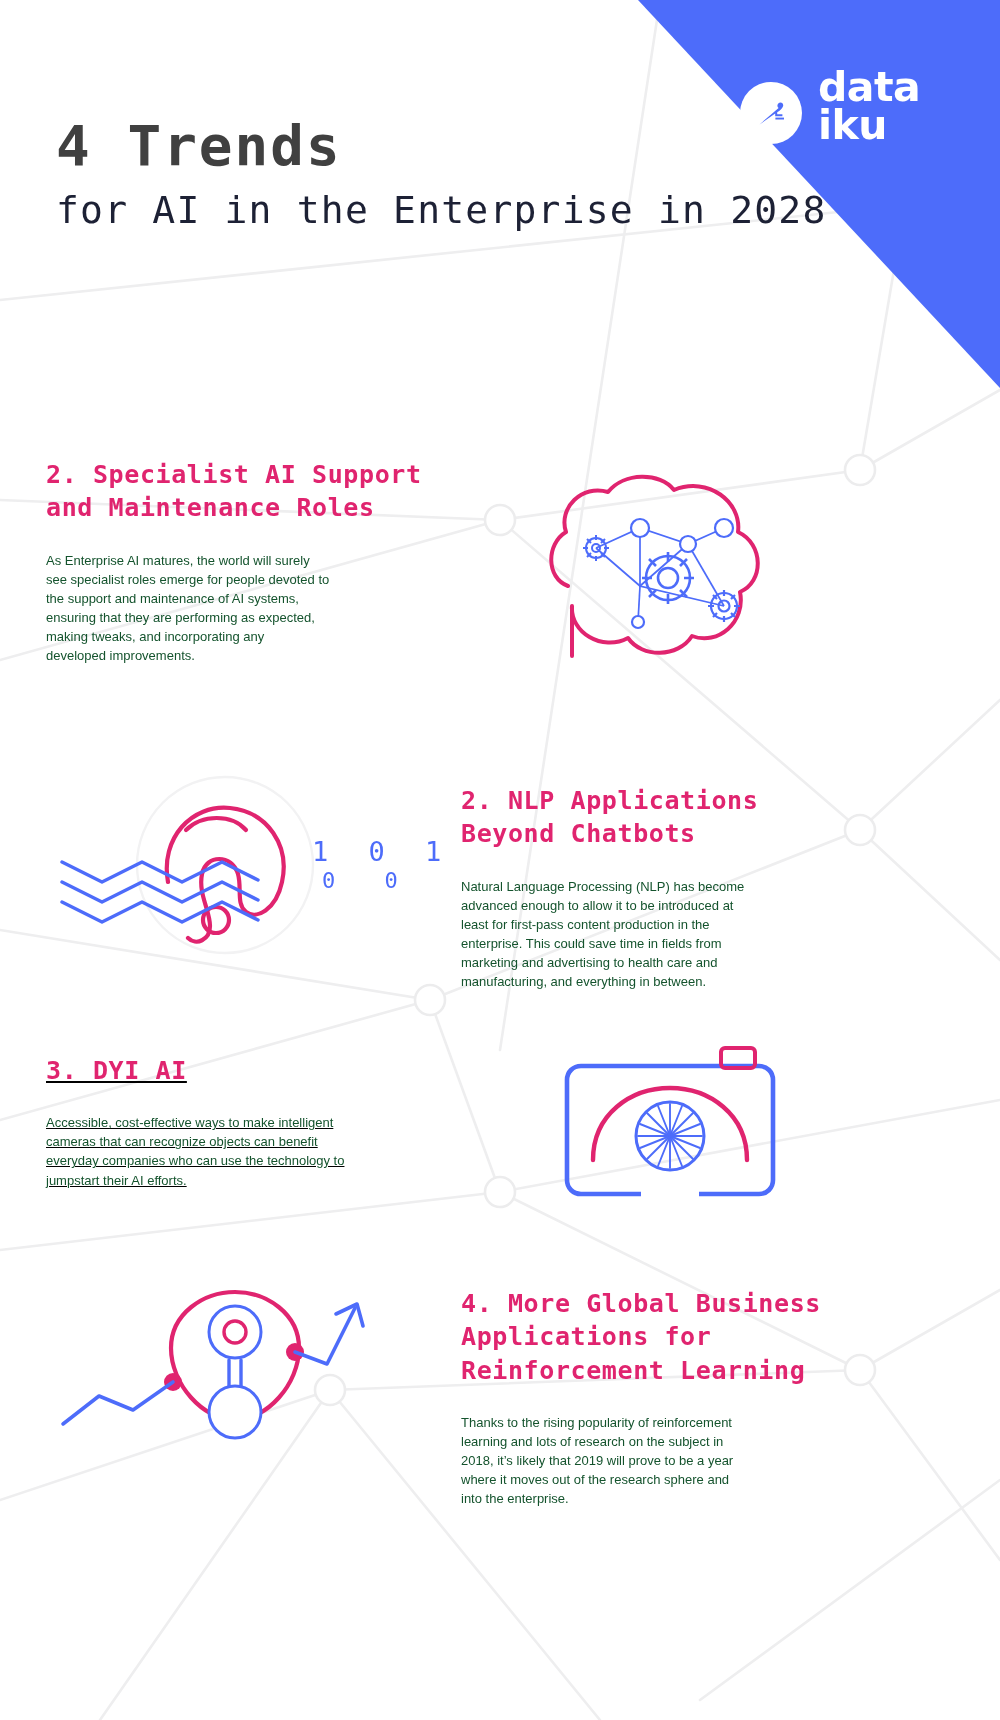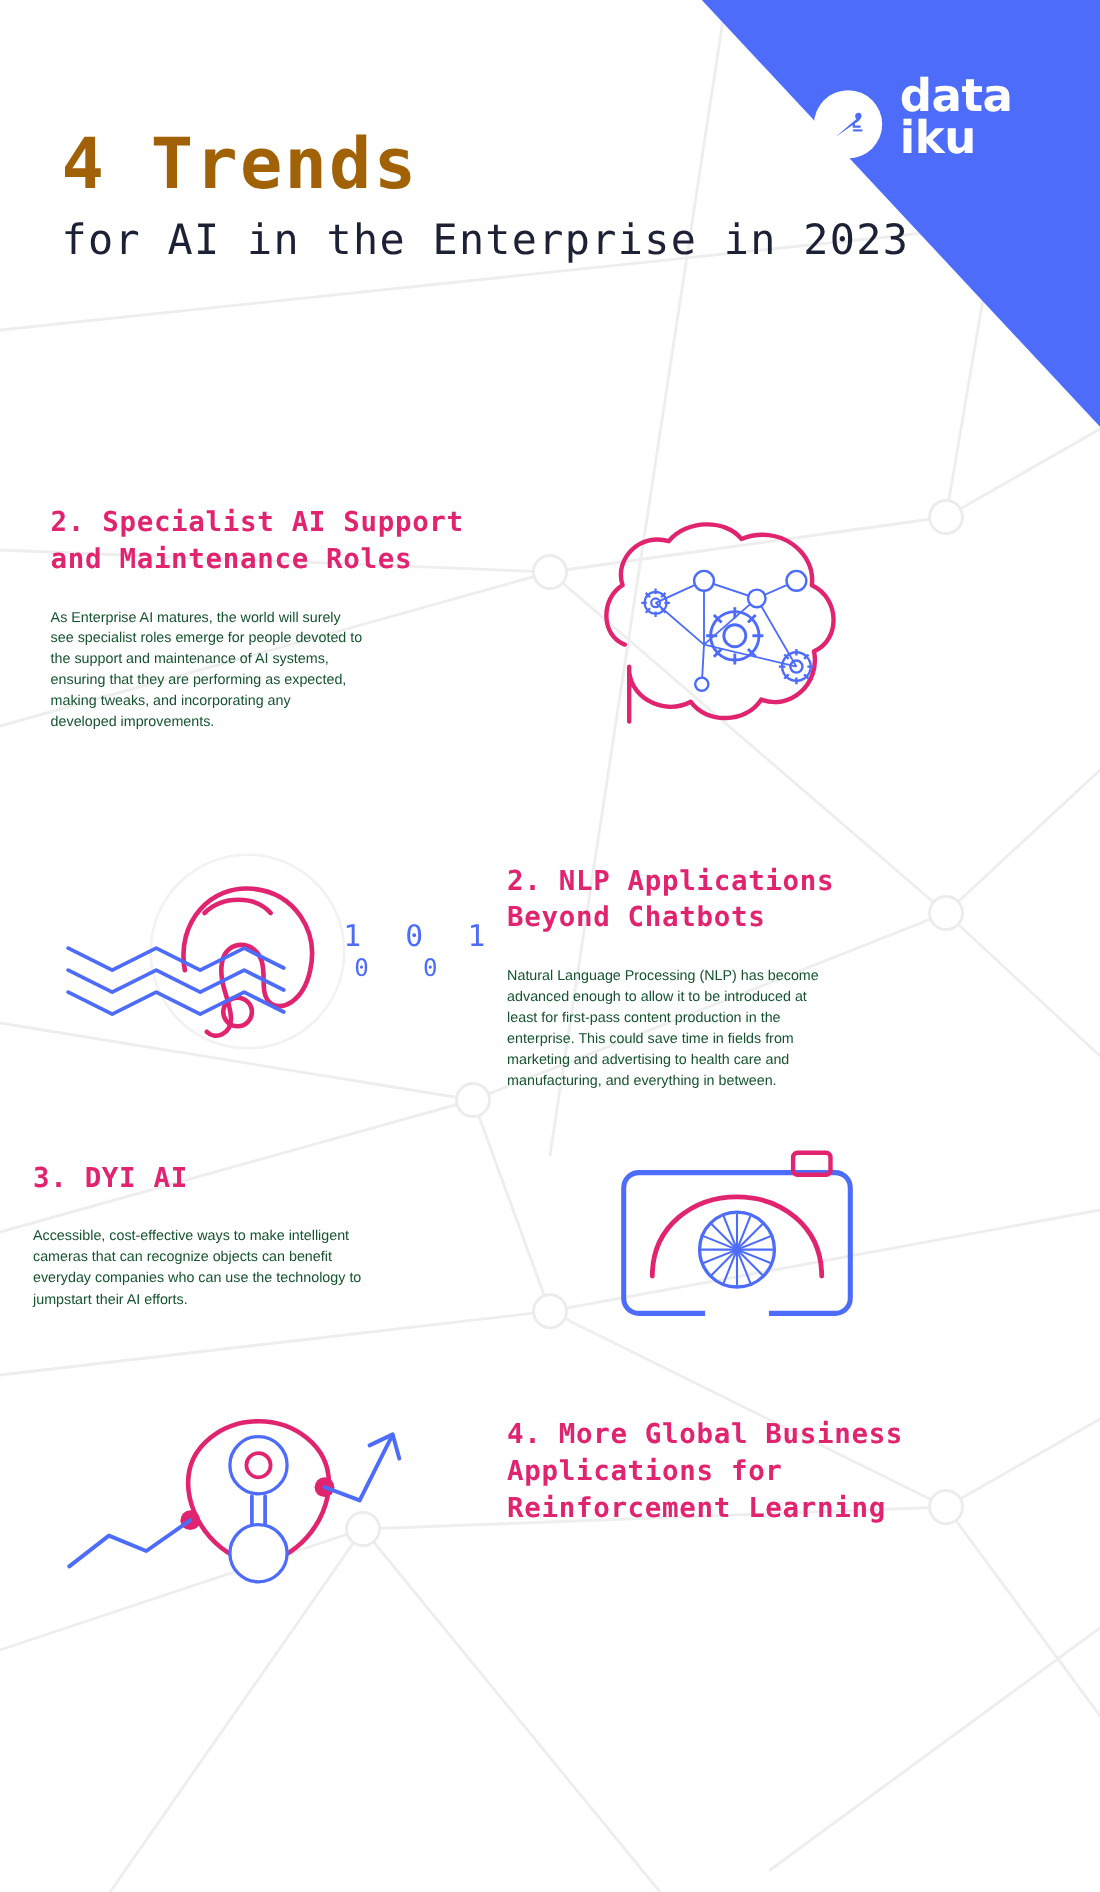--- a/index.html
+++ b/index.html
@@ -56,23 +56,23 @@
   }
 
   
   #title-zone {
     position: absolute;
     top: 118px; left: 56px;
     z-index: 4;
   }
   #main-title {
     font-family: "DejaVu Sans Mono", monospace;
-    font-size: 64px;
+    font-size: 56px;
     font-weight: bold;
-    color: #a16207;
+    color: #404040;
     letter-spacing: 2px;
     line-height: 1.0;
     white-space: nowrap;
   }
   #sub-title {
     margin-top: 14px;
     font-family: "DejaVu Sans Mono", monospace;
     font-size: 38px;
     font-weight: normal;
     color: #1d2135;
@@ -98,21 +98,21 @@
     margin-top: 26px;
     font-family: "Liberation Sans", sans-serif;
     font-size: 13px;
     color: #14532d;
     line-height: 1.47;
     white-space: pre-line;
   }
 
   #sec1 { top: 458px; left: 46px; width: 400px; }
   #sec2 { top: 784px; left: 461px; width: 400px; }
-  #sec3 { top: 1054px; left: 30px; width: 400px; }
+  #sec3 { top: 1054px; left: 46px; width: 400px; text-decoration: underline; }
   #sec4 { top: 1268px; left: 461px; width: 400px; margin-top: 19px; }
 
   
   .illus { position: absolute; z-index: 4; pointer-events: none; }
   #illus-brain  { top: 466px;  left: 528px; }
   #illus-ear    { top: 770px;  left: 40px;  }
   #illus-camera { top: 1030px; left: 545px; }
   #illus-rl     { top: 1288px; left: 55px;  }
 
   .binary-digits {
@@ -184,21 +184,21 @@
   </div>
   <div id="logo-word">
     <div>data</div>
     <div>iku</div>
   </div>
 </div>
 
 <div id="title-zone">
   <div id="main-title">4 Trends</div>
   <div id="sub-title">for AI in the
-Enterprise in 2023</div>
+Enterprise in 2028</div>
 </div>
 
 <div class="section" id="sec1">
   <div class="sec-head">2. Specialist AI Support
 and Maintenance Roles</div>
   <div class="sec-body">As Enterprise AI matures, the world will surely
 see specialist roles emerge for people devoted to
 the support and maintenance of AI systems,
 ensuring that they are performing as expected,
 making tweaks, and incorporating any
@@ -303,20 +303,25 @@
     <line x1="125" y1="106" x2="102" y2="83"></line>
     <line x1="125" y1="106" x2="113" y2="76"></line>
   </g>
   <rect x="96" y="152" width="58" height="20" fill="#ffffff"></rect>
 </svg>
 
 <div class="section" id="sec4">
   <div class="sec-head">4. More Global Business
 Applications for
 Reinforcement Learning</div>
+  <div class="sec-body">Thanks to the rising popularity of reinforcement
+learning and lots of research on the subject in
+2018, it’s likely that 2019 will prove to be a year
+where it moves out of the research sphere and
+into the enterprise.</div>
 </div>
 
 <svg class="illus" id="illus-rl" width="360" height="180" viewBox="0 0 360 180" xmlns="http://www.w3.org/2000/svg">
   <path d="M116 60 C116 26 148 4 180 4 C212 4 244 26 244 60
            C244 96 212 132 180 132 C148 132 116 96 116 60 Z" fill="none" stroke="#e0246f" stroke-width="4.2"></path>
   <circle cx="180" cy="44" r="26" fill="#ffffff" stroke="#4d6cfa" stroke-width="3"></circle>
   <circle cx="180" cy="44" r="11" fill="none" stroke="#e0246f" stroke-width="3.4"></circle>
   <circle cx="180" cy="124" r="26" fill="#ffffff" stroke="#4d6cfa" stroke-width="3"></circle>
   <g stroke="#4d6cfa" stroke-width="3.4" stroke-linecap="round">
     <line x1="174" y1="72" x2="174" y2="98"></line>

